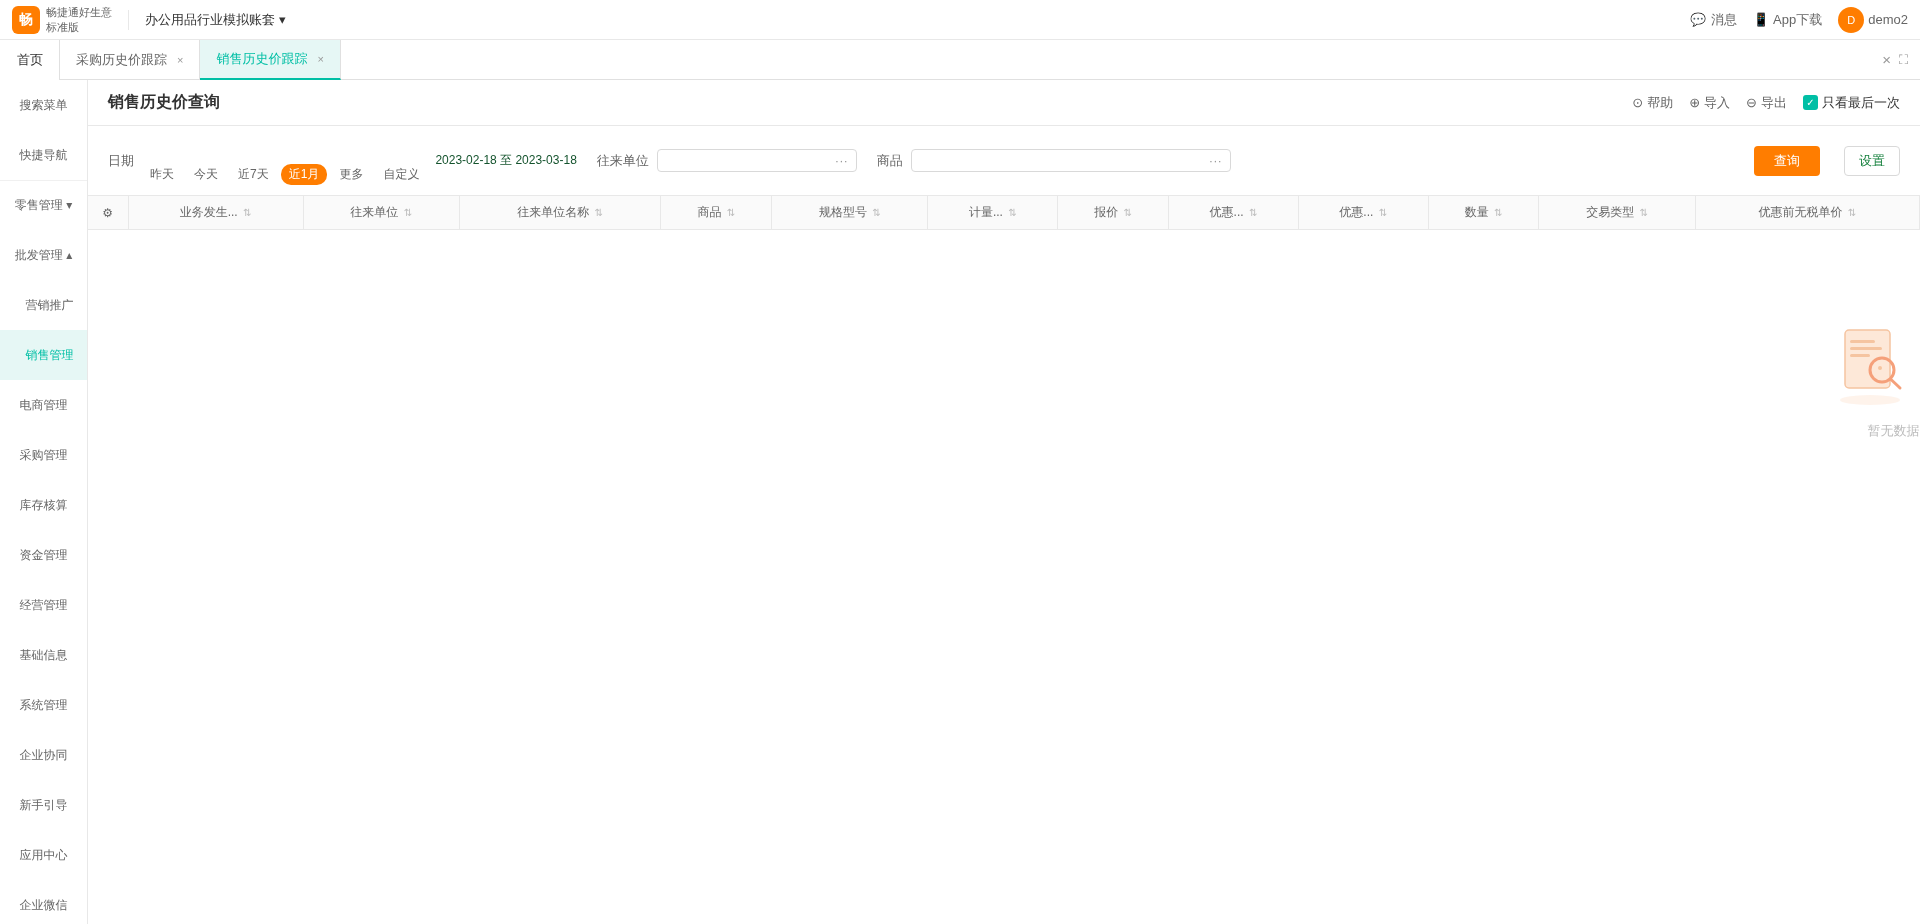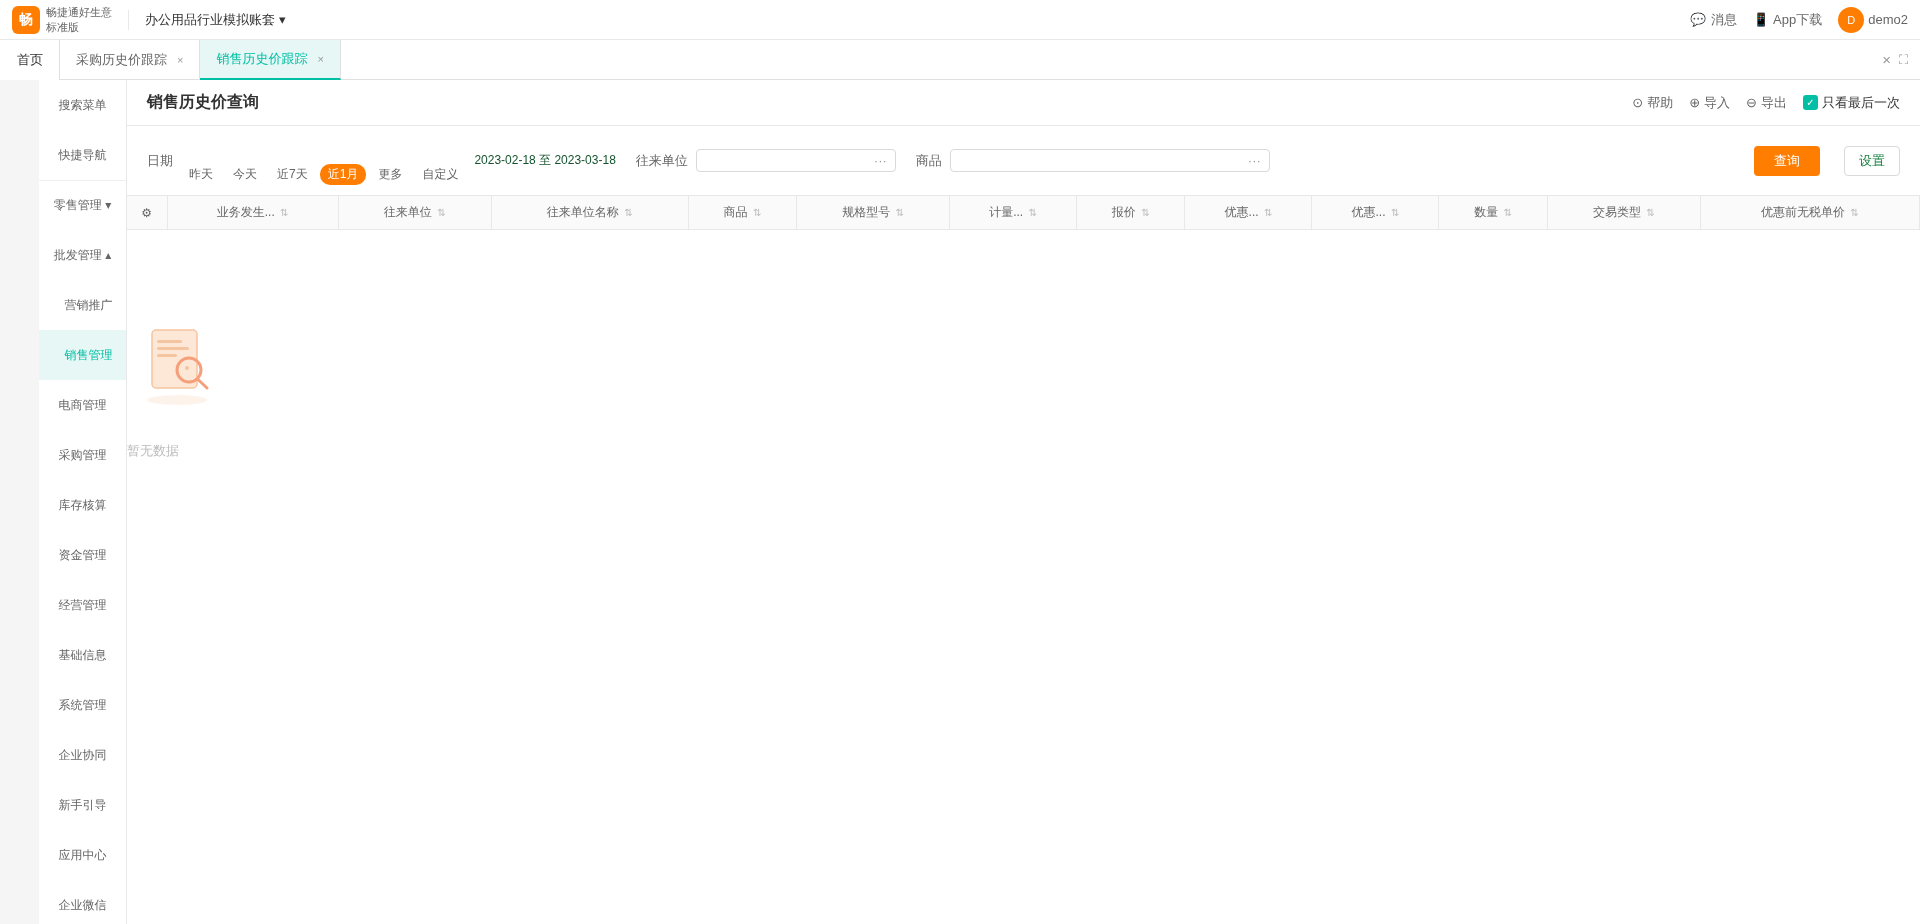--- a/index.html
+++ b/index.html
@@ -22,21 +22,21 @@
     .tab.home { background: #fff; color: #333; font-weight: 500; min-width: 60px; justify-content: flex-end; }
     .tab.active { background: #e6f7f5; color: #00bfa5; border-bottom: 2px solid #00bfa5; }
     .tab .close-btn { font-size: 11px; color: #999; margin-left: 4px; cursor: pointer; }
     .tab-spacer { flex: 1; }
     .window-controls { display: flex; align-items: center; gap: 8px; padding-right: 12px; color: #999; cursor: pointer; }
 
     
     .main-layout { display: flex; flex: 1; overflow: hidden; }
 
     
-    .sidebar { width: 88px; background: #fff; border-right: 1px solid #e8e8e8; display: flex; flex-direction: column; flex-shrink: 0; overflow-y: auto; margin-left: 39px; }
+    .sidebar { width: 88px; background: #fff; border-right: 1px solid #e8e8e8; display: flex; flex-direction: column; flex-shrink: 0; overflow-y: auto; }
     .sidebar-item { height: 50px; display: flex; align-items: center; justify-content: center; cursor: pointer; font-size: 12px; color: #666; text-align: center; flex-shrink: 0; padding: 0 4px; word-break: break-all; }
     .sidebar-item.active { color: #00bfa5; background: #e6f7f5; }
     .sidebar-section { border-top: 1px solid #f0f0f0; }
 
     
     .content { flex: 1; overflow: hidden; display: flex; flex-direction: column; background: #f5f5f5; }
     .page-header { background: #fff; padding: 12px 20px 0; border-bottom: 1px solid #e8e8e8; flex-shrink: 0; }
     .page-title { font-size: 16px; font-weight: 600; color: #333; padding-bottom: 12px; }
     .toolbar-btn { display: flex; align-items: center; gap: 4px; color: #666; font-size: 13px; cursor: pointer; }
     .only-last-checkbox { display: flex; align-items: center; gap: 4px; }
@@ -57,21 +57,21 @@
 
     
     .table-container { flex: 1; background: #fff; margin: 0; overflow: auto; }
     .data-table { width: 100%; border-collapse: collapse; }
     .data-table th { background: #fafafa; border-bottom: 1px solid #e8e8e8; border-right: 1px solid #e8e8e8; padding: 8px 10px; font-size: 12px; color: #666; font-weight: normal; white-space: nowrap; text-align: center; }
     .data-table th .sort-arrows { font-size: 10px; color: #bbb; margin-left: 2px; }
     .data-table th:first-child { width: 40px; text-align: center; }
     .data-table td { border-bottom: 1px solid #f0f0f0; border-right: 1px solid #f0f0f0; padding: 8px 10px; font-size: 13px; }
 
     
-    .empty-state { display: flex; flex-direction: column; align-items: flex-start; justify-content: center; padding: 80px 0; gap: 20px; }
+    .empty-state { display: flex; flex-direction: column; align-items: flex-end; justify-content: center; padding: 80px 0; }
     .empty-text { color: #bbb; font-size: 13px; margin-top: 12px; }
   </style>
 </head>
 <body>
 
 <div class="topbar">
   <div class="topbar-left">
     <div class="logo-area">
       <div class="logo-icon">畅</div>
       <div class="logo-text">

